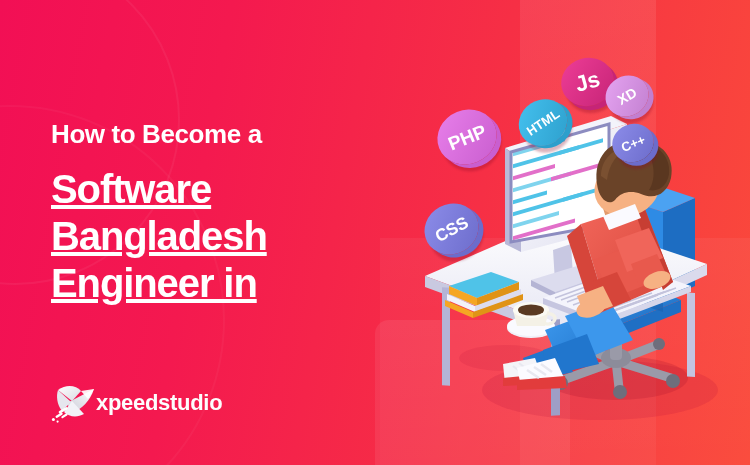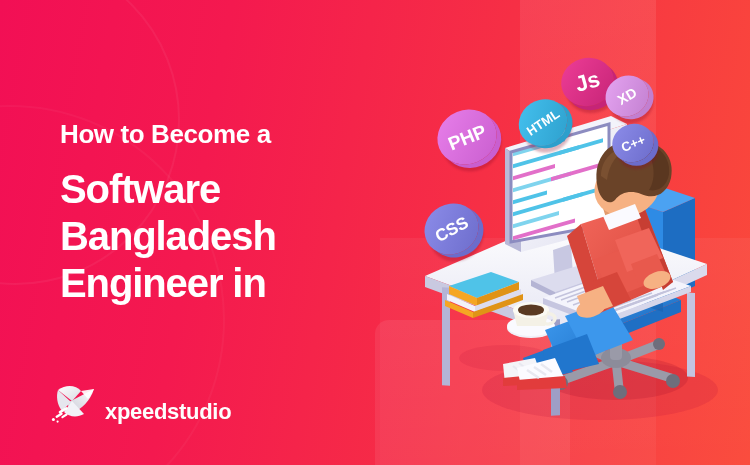--- a/index.html
+++ b/index.html
@@ -42,47 +42,48 @@
   .floor-tint{
     position:absolute;
     left:380px; top:238px; width:370px; height:227px;
     background:linear-gradient(180deg,rgba(255,255,255,.05),rgba(255,255,255,.015));
     pointer-events:none;
   }
 
   
   .copy{
     position:absolute;
-    left:60px; top:120px;
+    left:51px; top:120px;
     width:340px;
     z-index:6;
   }
   .kicker{
     color:#fff;
     font-size:26px;
     font-weight:700;
     letter-spacing:-.4px;
     line-height:1.1;
     white-space:nowrap;
   }
   .headline{
     margin-top:17px;
     color:#fff;
     font-size:40px;
     font-weight:800;
     letter-spacing:-1.1px;
     line-height:1.18;
+    text-decoration:underline;
   }
   .headline span{ display:block; white-space:nowrap; }
 
   
   .logo{
     position:absolute;
     left:50px; top:381px;
-    display:flex; align-items:flex-end; gap:9px;
+    display:flex; align-items:center; gap:0;
     z-index:7;
   }
   .logo-mark{ width:46px; height:44px; display:block; }
   .logo-word{
     color:#fdfdfd;
     font-size:22px;
     font-weight:600;
     letter-spacing:-.3px;
   }
 

